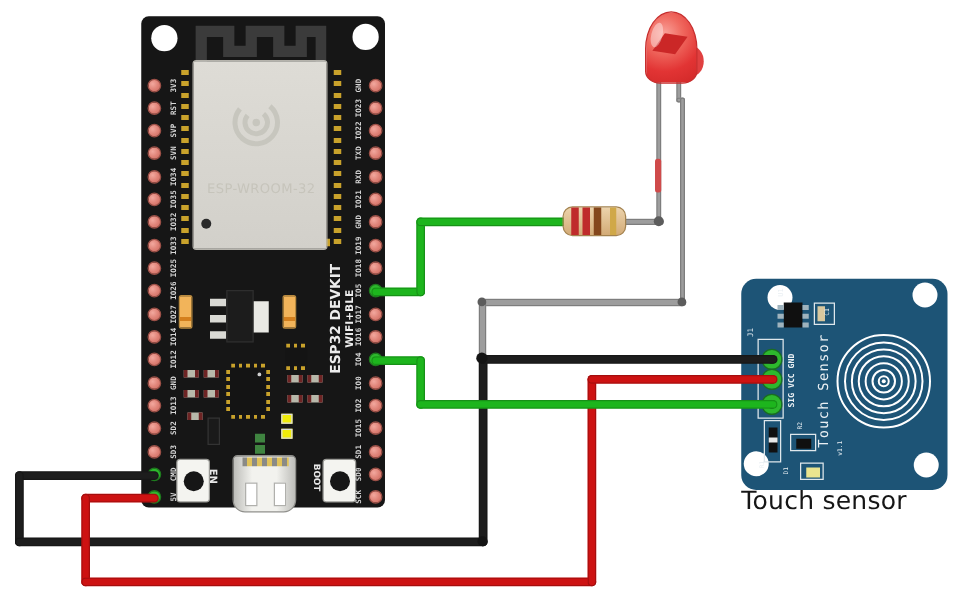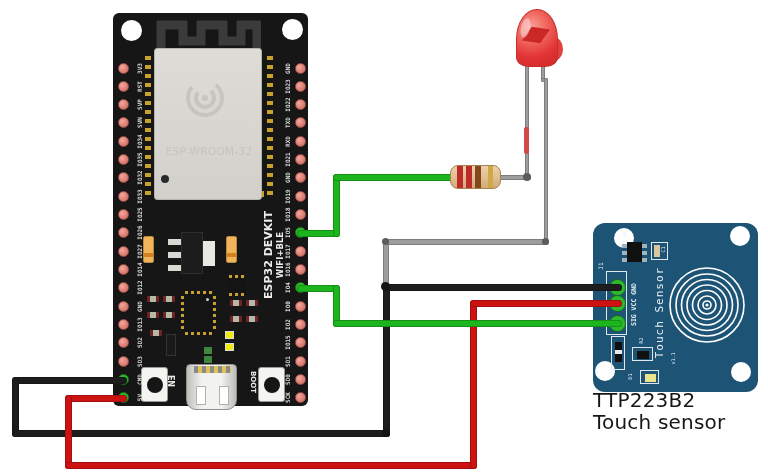--- a/index.html
+++ b/index.html
@@ -297,17 +297,16 @@
   </div>
 
   <div class="a" style="left:524px;top:127px;width:5px;height:27px;background:#cf4a4a;border-radius:2px"></div>
   <div class="a dot" style="left:523px;top:173px;width:8px;height:8px;background:#5c5c5c"></div>
   <div class="a dot" style="left:382px;top:238px;width:7px;height:7px;background:#5c5c5c"></div>
   <div class="a dot" style="left:542px;top:238px;width:7px;height:7px;background:#5c5c5c"></div>
   <div class="a dot" style="left:381px;top:282px;width:9px;height:9px;background:#141414"></div>
   <div class="a dot" style="left:382px;top:429px;width:8px;height:8px;background:#141414"></div>
 
   <div class="a" style="left:593px;top:389px;width:175px">
-    <div class="caption">TTP223B2</div>
     <div class="caption">Touch sensor</div>
   </div>
 
 </div>
 
 </body></html>

